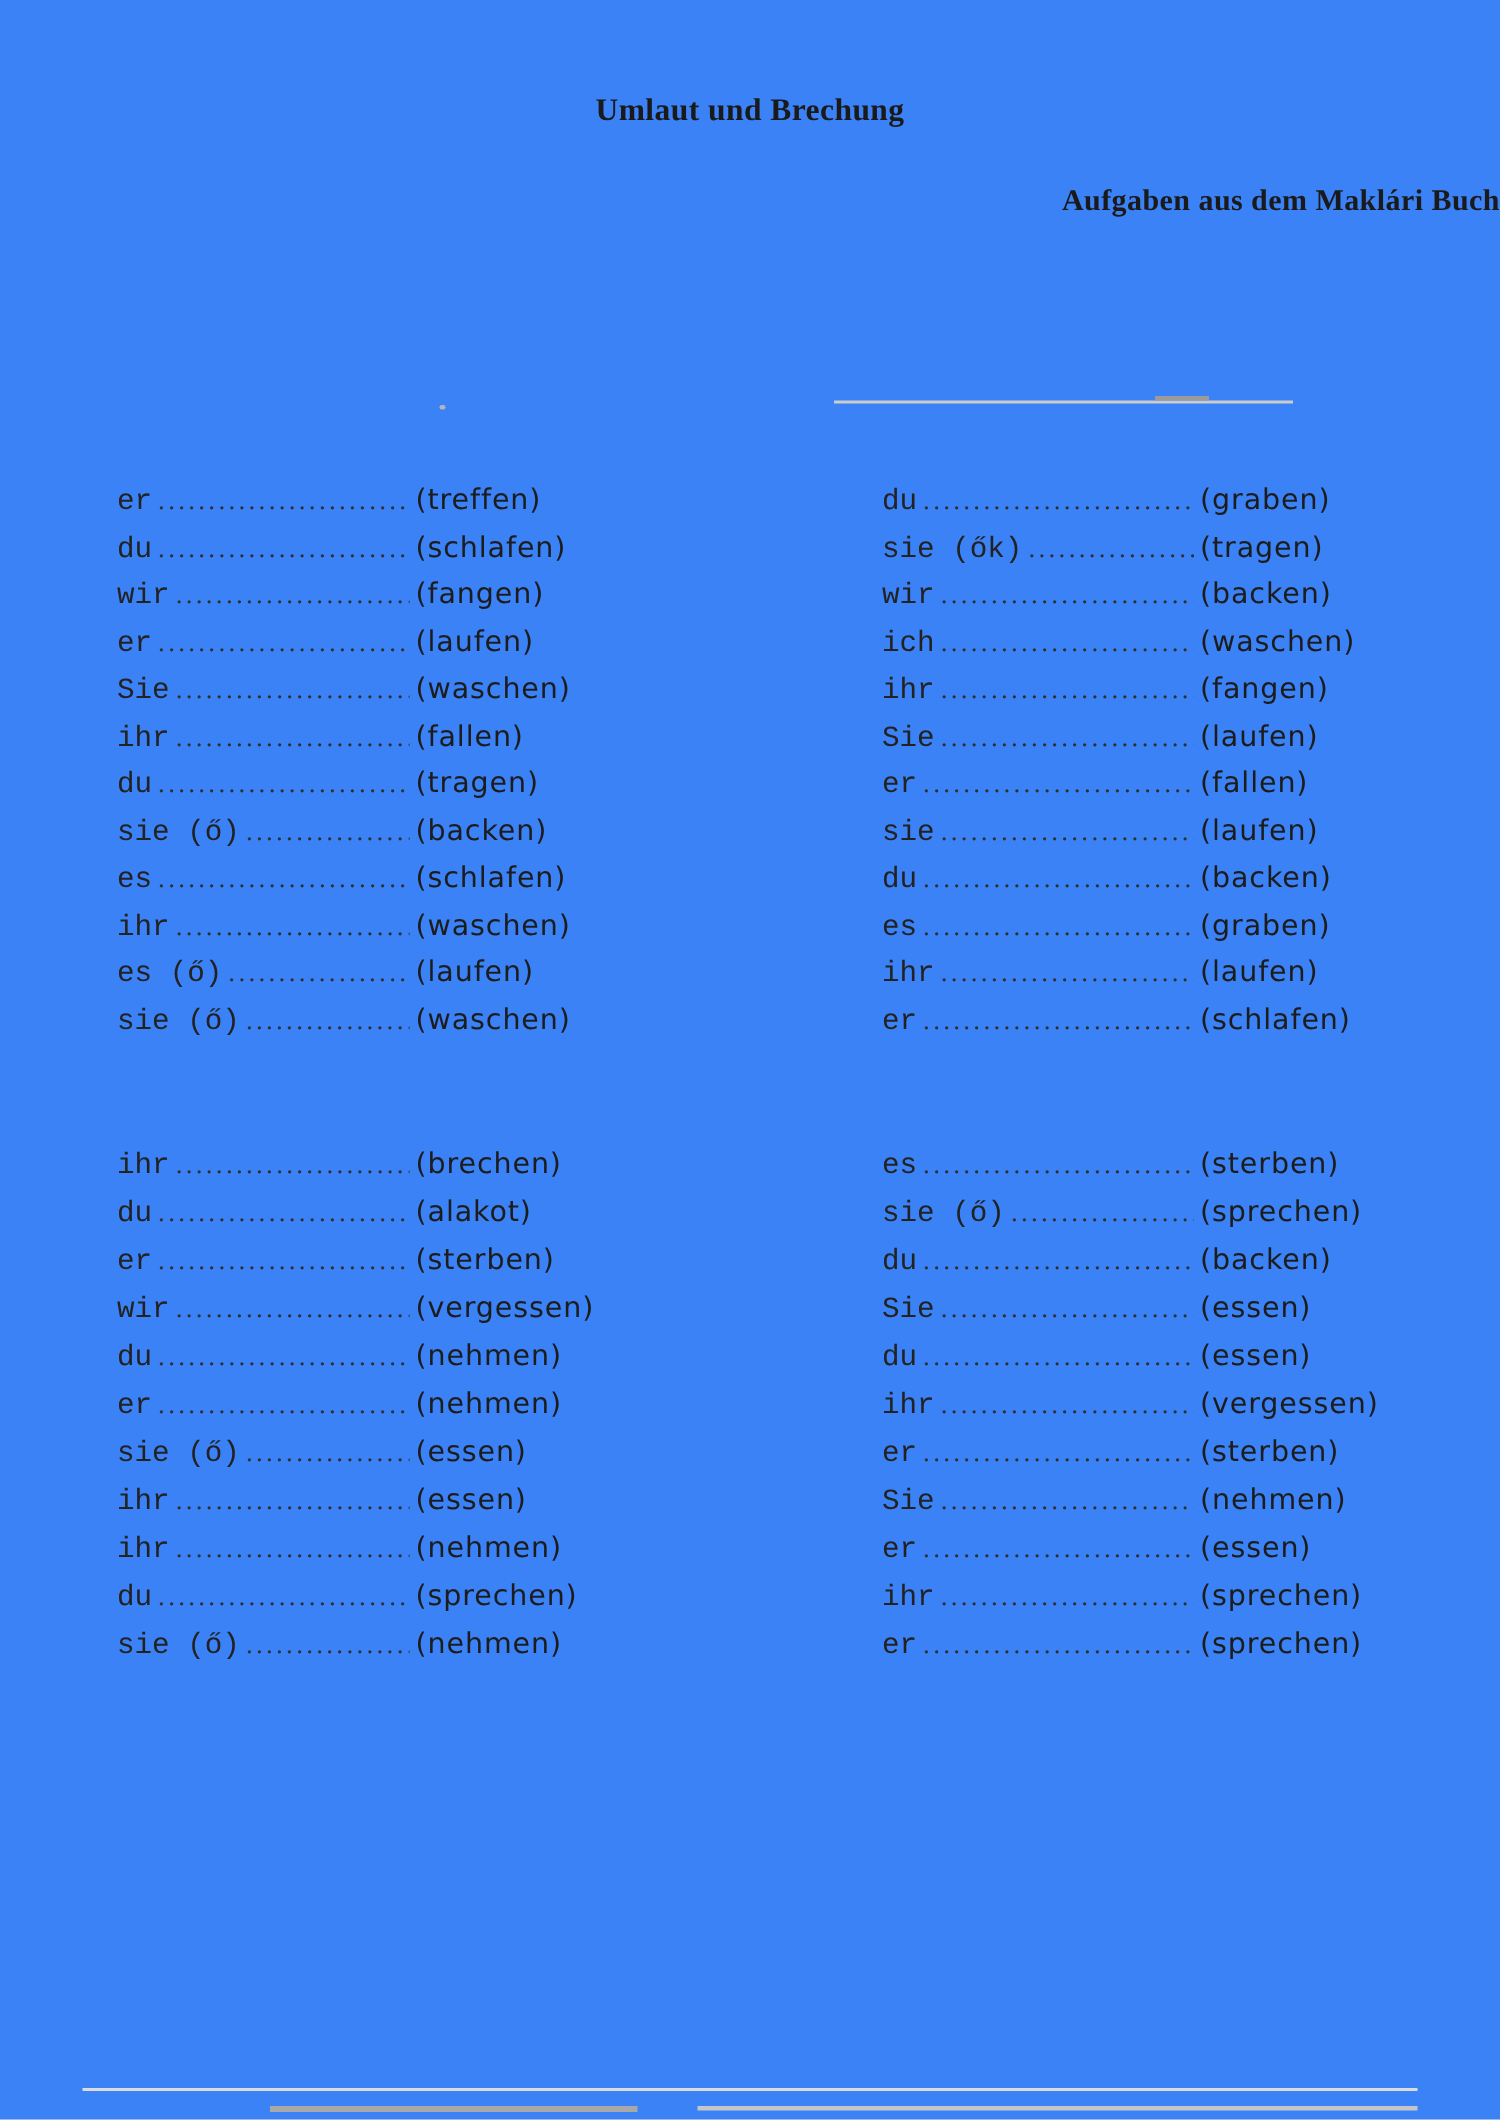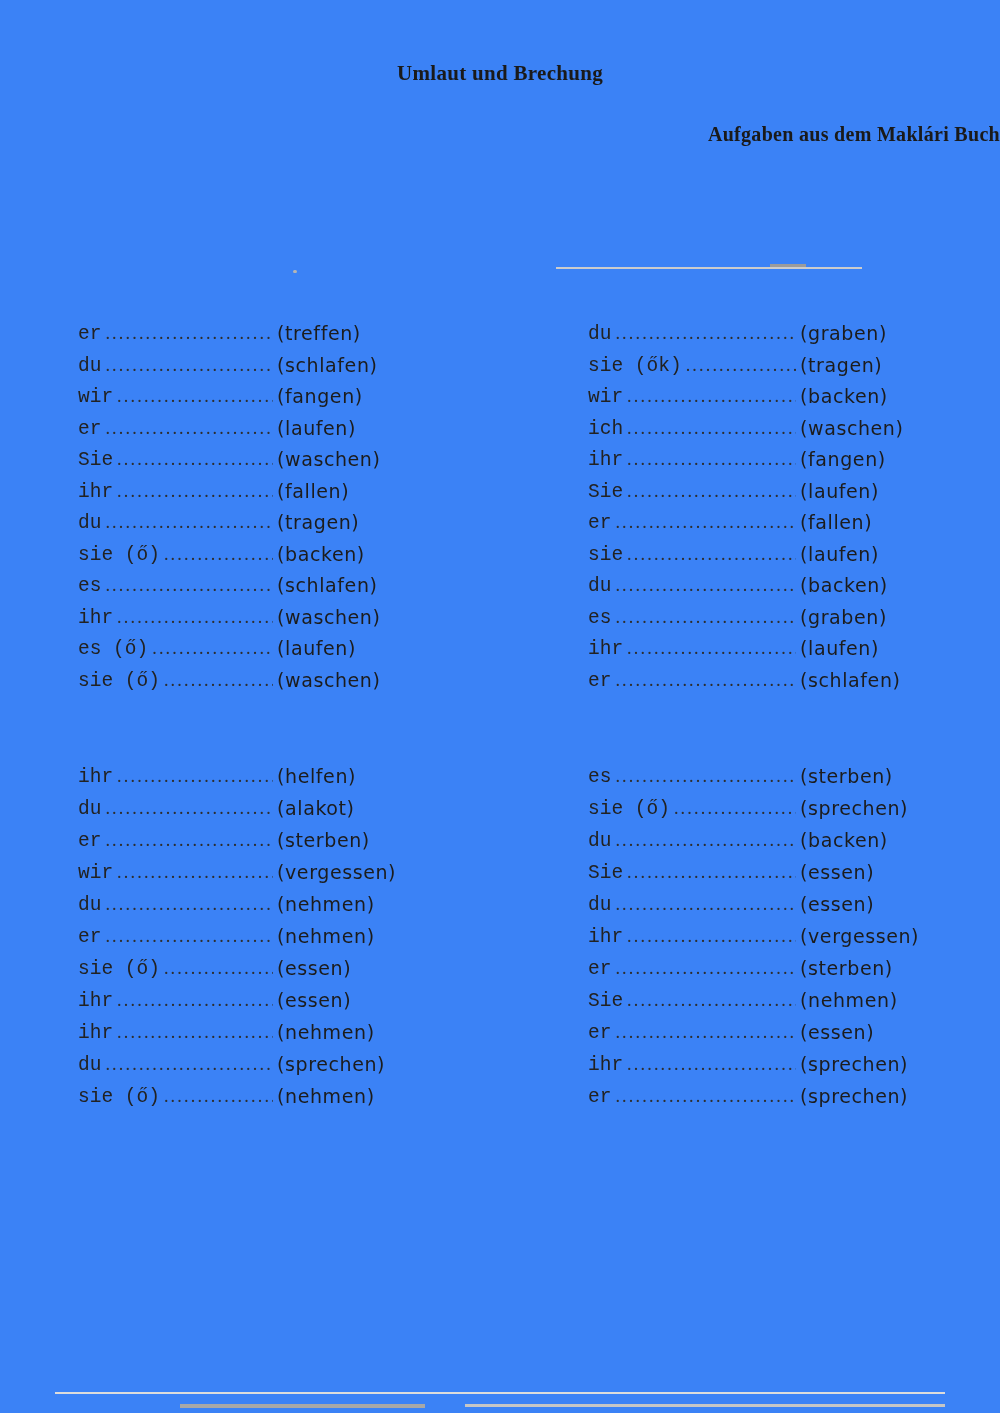--- a/index.html
+++ b/index.html
@@ -225,21 +225,21 @@
   <div class="row">
     <span class="lead"><span class="pronoun">er</span><span class="dots">............................................................</span></span>
     <span class="verb">(schlafen)</span>
   </div>
 </div>
 
 
   <div class="col left-col ex2" style="left:78px;  top:760px; width:470px;">
   <div class="row">
     <span class="lead"><span class="pronoun">ihr</span><span class="dots">............................................................</span></span>
-    <span class="verb">(helfen)</span>
+    <span class="verb">(brechen)</span>
   </div>
 
   <div class="row">
     <span class="lead"><span class="pronoun">du</span><span class="dots">............................................................</span></span>
     <span class="verb">(alakot)</span>
   </div>
 
   <div class="row">
     <span class="lead"><span class="pronoun">er</span><span class="dots">............................................................</span></span>
     <span class="verb">(sterben)</span>

